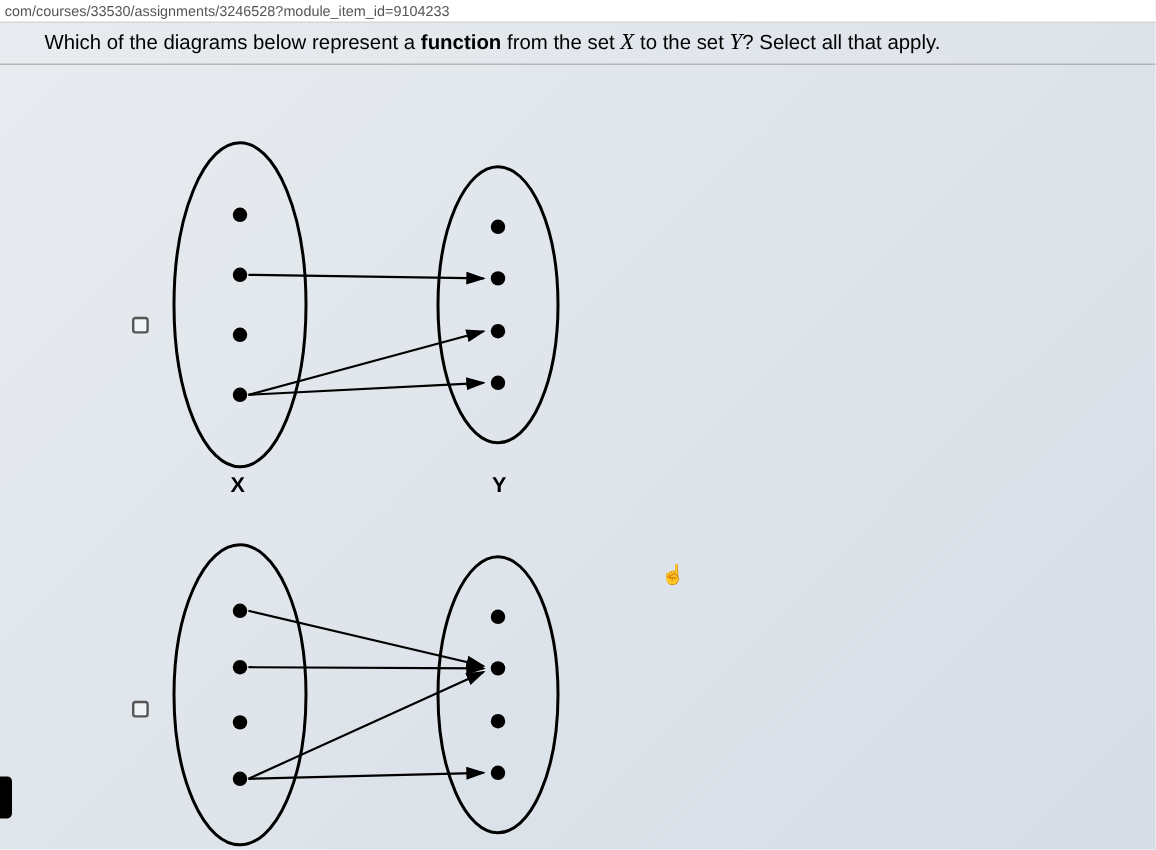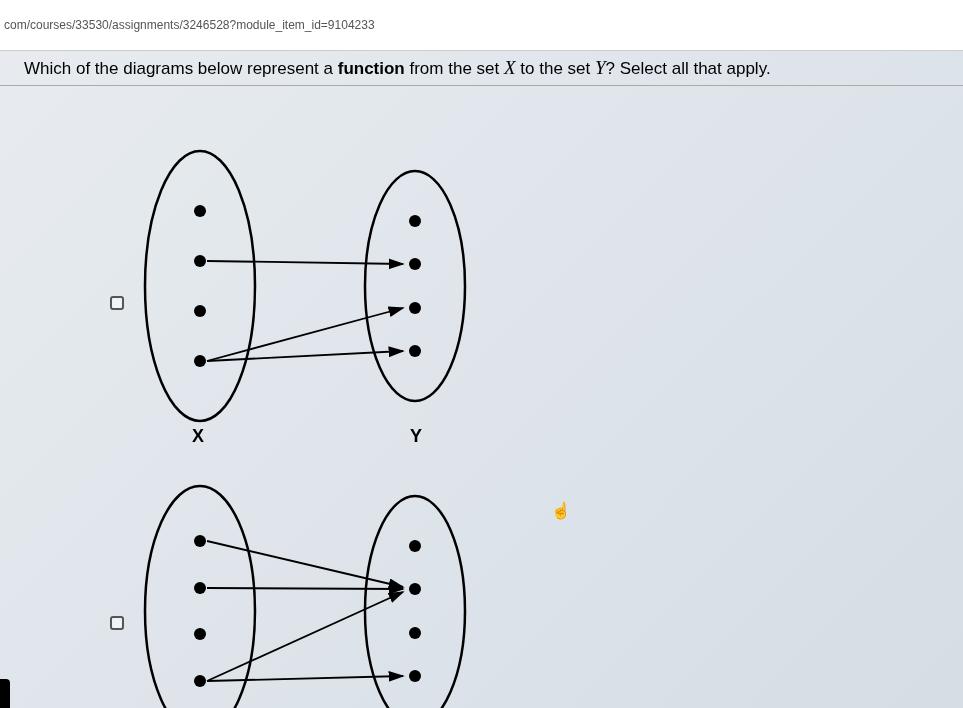--- a/index.html
+++ b/index.html
@@ -11,27 +11,27 @@
       width: 963px;
       height: 708px;
       background: linear-gradient(135deg, #e8ecf0 0%, #d5dde5 100%);
       font-family: Arial, sans-serif;
       position: relative;
       overflow: hidden;
     }
     .url-bar {
       background: #ffffff;
       border-bottom: 1px solid #ccc;
-      padding: 18px 4px;
+      padding: 2px 4px;
       font-size: 12px;
       color: #555;
       font-family: Arial, sans-serif;
     }
     .question-text {
-      padding: 6px 20px 6px 24px;
+      padding: 6px 20px 6px 37px;
       font-size: 17px;
       color: #000;
       border-bottom: 1px solid #aaa;
     }
     .question-text .math-var {
       font-family: 'Times New Roman', serif;
       font-style: italic;
       font-size: 19px;
     }
     .question-text .bold {

